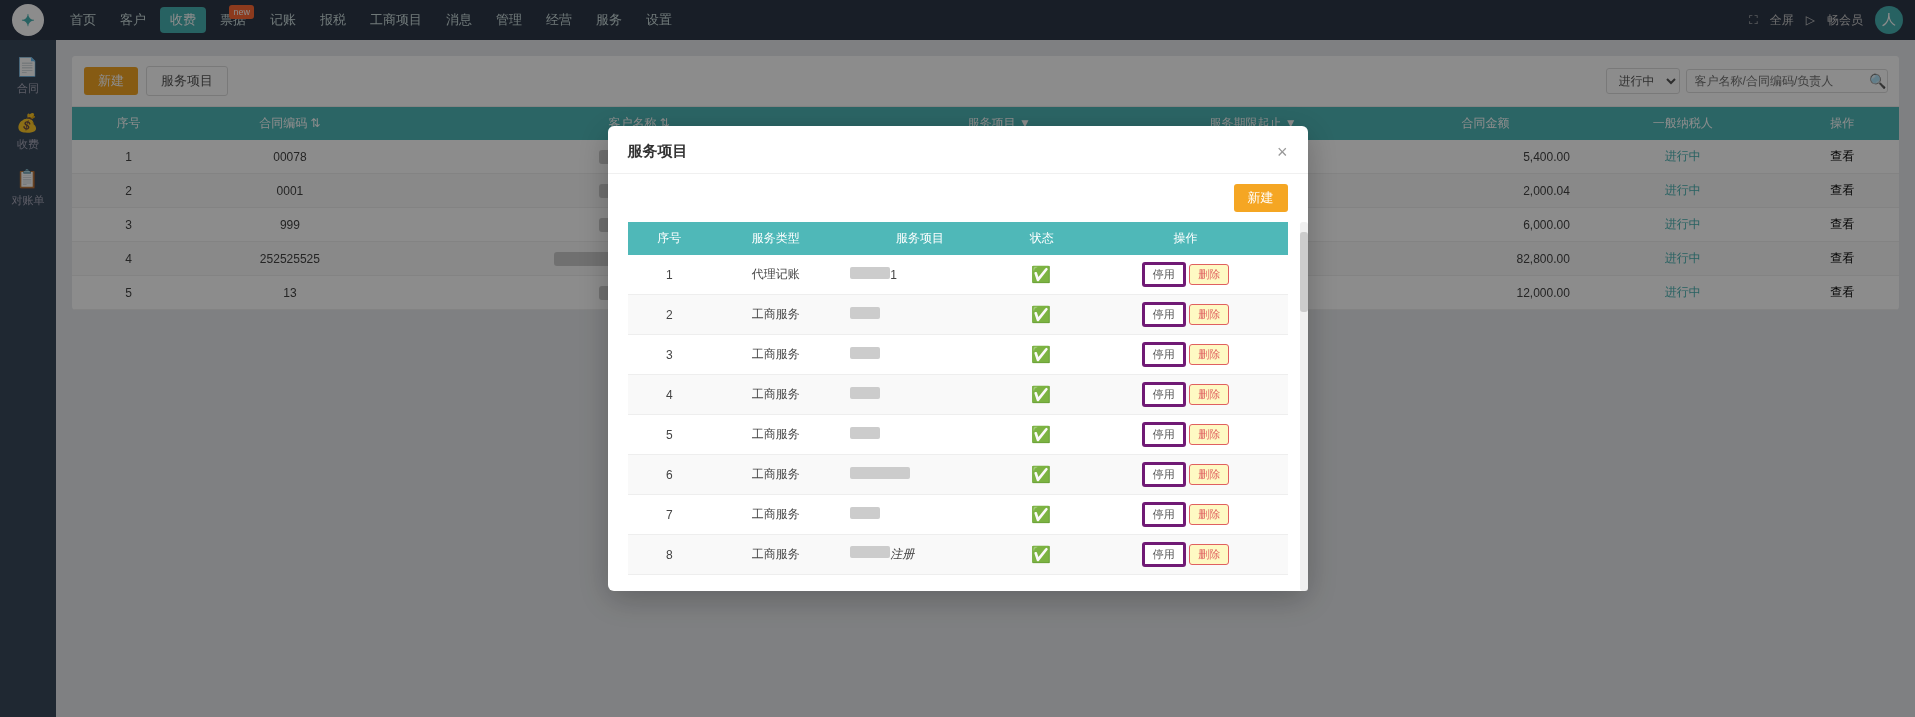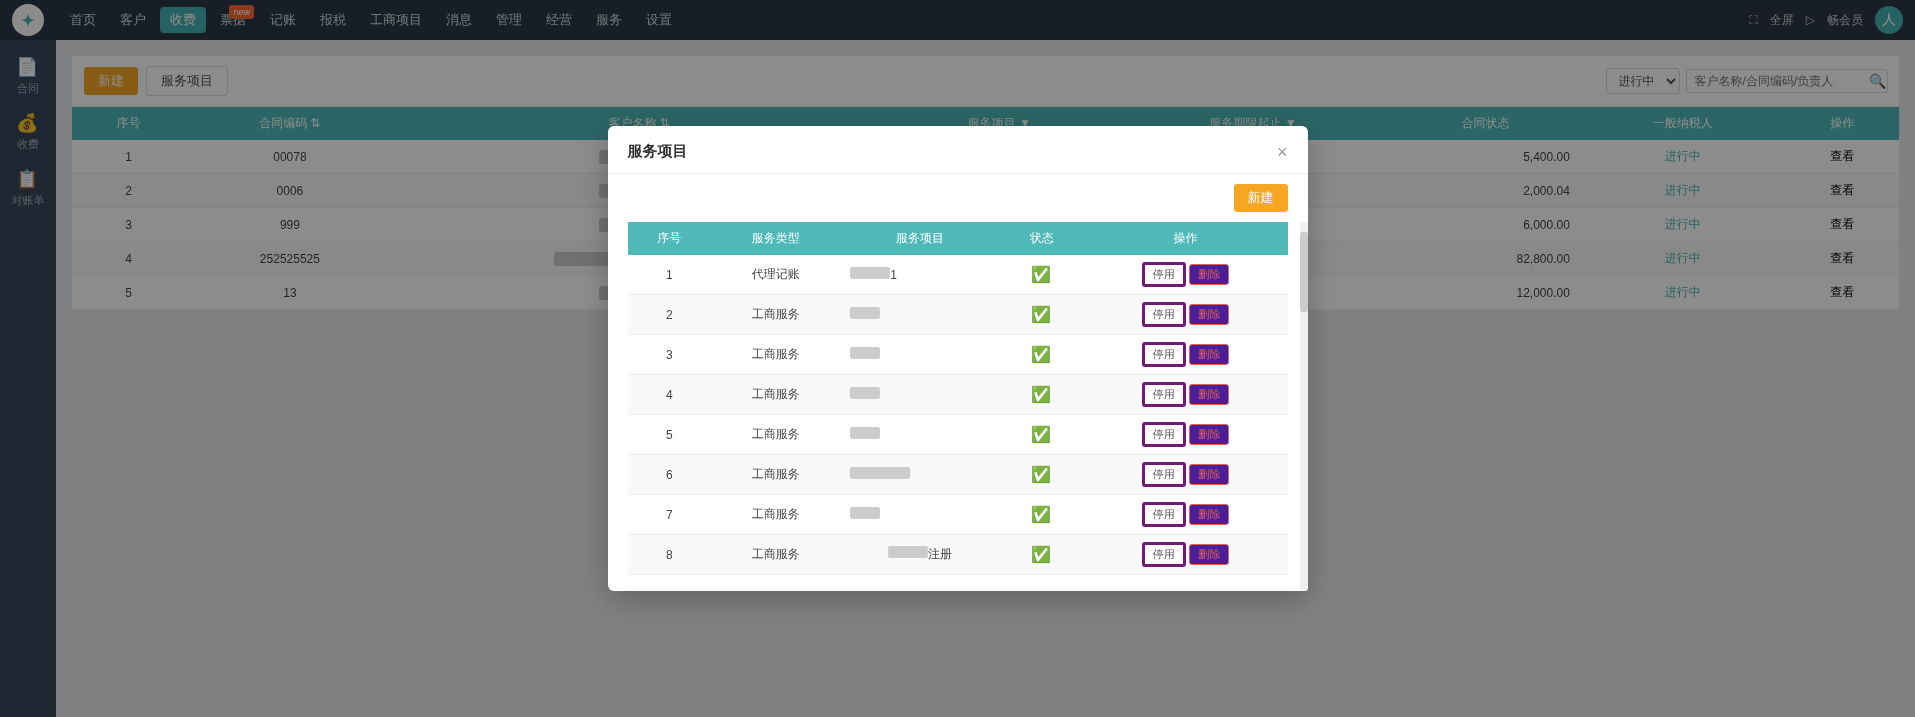--- a/index.html
+++ b/index.html
@@ -152,21 +152,21 @@
     .modal-table tbody tr:nth-child(even) { background: #f9f9f9; }
     .modal-table tbody td {
       padding: 7px 10px; font-size: 12px; text-align: center; color: #444;
     }
     .check-icon { color: #4fb8b8; font-size: 16px; }
     .btn-stop { 
       background: #fff; color: #555; border: 3px solid #701a75;
       padding: 2px 8px; border-radius: 3px; cursor: pointer; font-size: 11px;
     }
     .btn-delete { 
-      background: #4c1d95; color: #e06060; border: 1px solid #e06060;
+      background: #fef9c3; color: #e06060; border: 1px solid #e06060;
       padding: 2px 8px; border-radius: 3px; cursor: pointer; font-size: 11px;
     }
   </style>
 </head>
 <body>
 
 <nav class="top-nav">
   <div class="logo">
     <span>✦</span>
   </div>
@@ -230,39 +230,39 @@
     </div>
 
     <table class="data-table">
       <thead>
         <tr>
           <th>序号</th>
           <th class="sortable">合同编码 ⇅</th>
           <th class="sortable">客户名称 ⇅</th>
           <th class="sortable">服务项目 ▼</th>
           <th class="sortable">服务期限起止 ▼</th>
-          <th>合同状态</th>
+          <th>合同金额</th>
           <th>一般纳税人</th>
           <th>操作</th>
         </tr>
       </thead>
       <tbody id="table-body">
       <tr>
     <td>1</td>
     <td>00078</td>
     <td><span class="blurred" style="min-width: 80px; background: rgb(204, 204, 204); color: transparent; border-radius: 3px; display: inline-block; height: 14px;">████████</span></td>
     <td>小规模记账</td>
     <td>202305-202404</td>
     <td style="text-align:right;">5,400.00</td>
     <td><span class="status-badge">进行中</span></td>
     <td><a class="action-link">查看</a></td>
   </tr>
           <tr>
     <td>2</td>
-    <td>0006</td>
+    <td>0001</td>
     <td><span class="blurred" style="min-width: 80px; background: rgb(204, 204, 204); color: transparent; border-radius: 3px; display: inline-block; height: 14px;">████████</span></td>
     <td>小规模记账</td>
     <td>202305-202404</td>
     <td style="text-align:right;">2,000.04</td>
     <td><span class="status-badge">进行中</span></td>
     <td><a class="action-link">查看</a></td>
   </tr>
           <tr>
     <td>3</td>
     <td>999</td>
@@ -385,21 +385,21 @@
     <td style="text-align:left;"><span style="background:#ccc;color:transparent;border-radius:2px;display:inline-block;width:30px;height:12px;"></span></td>
     <td><span class="check-icon">✅</span></td>
     <td>
       <button class="btn-stop">停用</button>
       <button class="btn-delete">删除</button>
     </td>
   </tr>
             <tr>
     <td>8</td>
     <td>工商服务</td>
-    <td style="text-align:center;"><span style="background:#ccc;color:transparent;border-radius:2px;display:inline-block;width:40px;height:12px;"></span>注册</td>
+    <td style="text-align:left;font-style:italic;"><span style="background:#ccc;color:transparent;border-radius:2px;display:inline-block;width:40px;height:12px;"></span>注册</td>
     <td><span class="check-icon">✅</span></td>
     <td>
       <button class="btn-stop">停用</button>
       <button class="btn-delete">删除</button>
     </td>
   </tr>
           </tbody>
       </table>
       <div style="position:absolute;right:0;top:0;bottom:0;width:8px;background:#f0f0f0;border-radius:3px;">
         <div style="width:8px;height:80px;background:#ccc;border-radius:3px;margin-top:10px;"></div>

